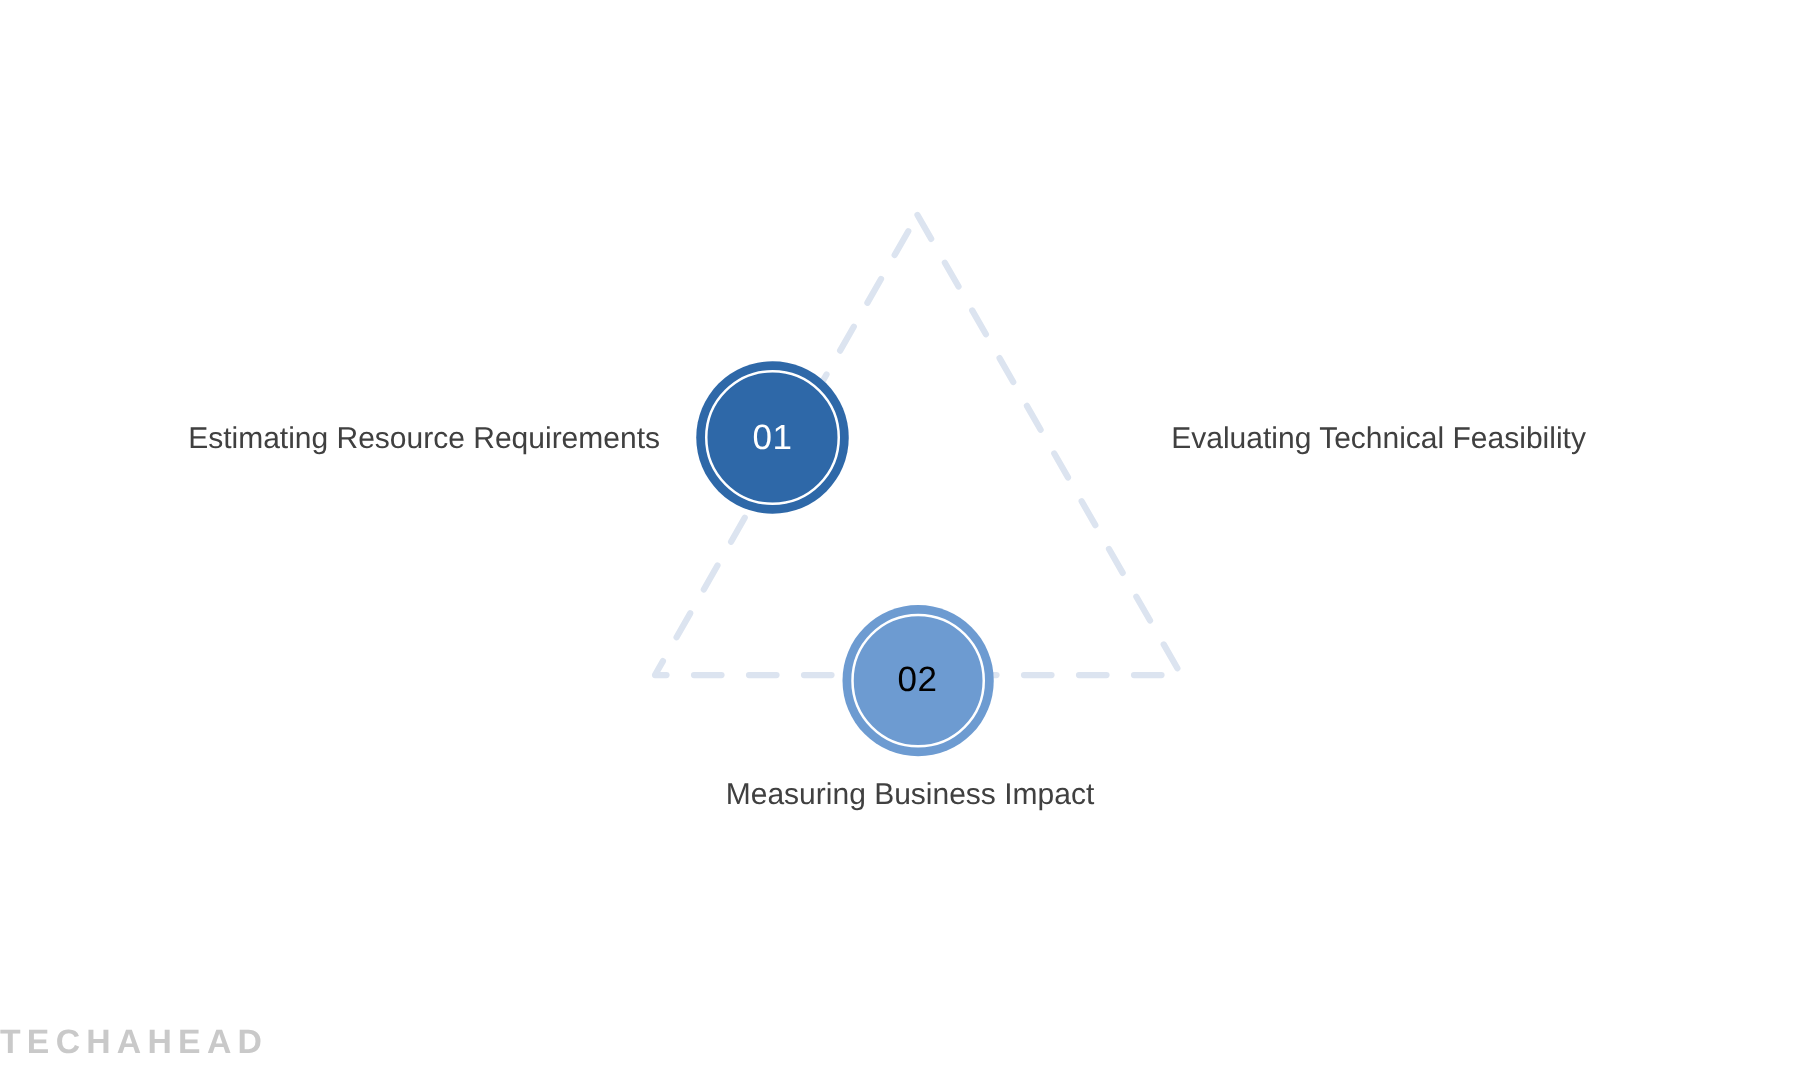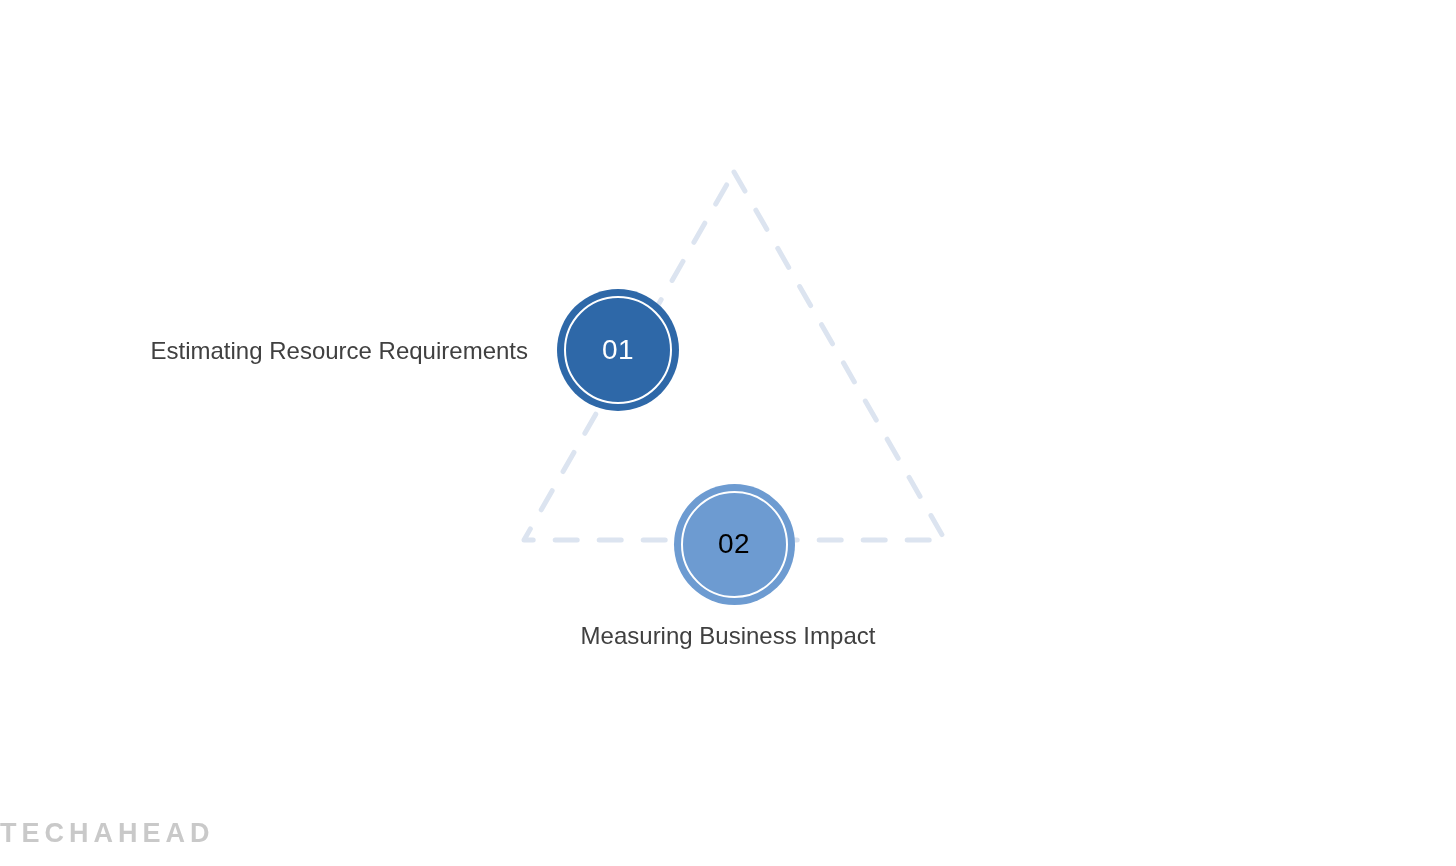--- a/index.html
+++ b/index.html
@@ -138,18 +138,19 @@
   </div>
 
 
   <div class="node" id="node-02" style="background: rgb(109, 155, 209); left: 673.5px; top: 483.5px; width: 121px; height: 121px;">
     <span class="node-ring" style="border-color: rgb(255, 255, 255);"></span>
     <span class="node-number" style="color: #000000;">02</span>
   </div>
 
   <div class="label" id="label-03">Estimating Resource Requirements</div>
 
+  <div class="label" id="label-01">Evaluating Technical Feasibility</div>
 
   <div class="label" id="label-02">Measuring Business Impact</div>
 
   <div id="watermark" style="color: rgb(201, 201, 201);">TECHAHEAD</div>
 
 </div>
 
 </body></html>

